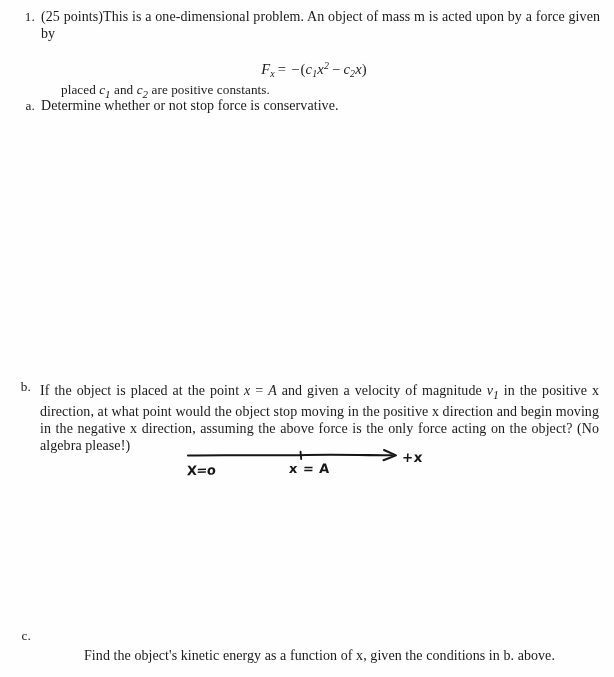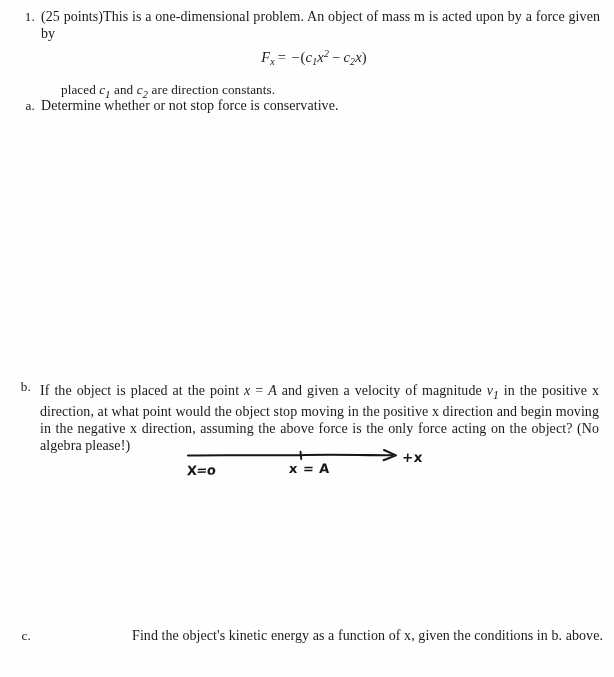--- a/index.html
+++ b/index.html
@@ -85,21 +85,21 @@
   #part-b .item-marker { width: 18px; margin-right: 5px; }
   #part-b .item-body { width: 565px; }
 
   
   #part-c {
     left: 13px;
     top: 628px;
     width: 590px;
   }
   #part-c .item-marker { width: 18px; margin-right: 5px; }
-  #part-c .item-body { text-align: right; }
+  #part-c .item-body { text-align: center; margin-top: 20px; }
 
   
   .math {
     font-family: "Liberation Serif", "DejaVu Serif", serif;
     font-style: italic;
   }
   .math .op,
   .math .paren {
     font-style: normal;
   }
@@ -112,21 +112,21 @@
   .math sup {
     font-size: 0.68em;
     font-style: italic;
     vertical-align: 0.52em;
     line-height: 0;
   }
 
   #display-equation {
     position: absolute;
     left: 0;
-    top: 49px;
+    top: 61px;
     width: 614px;
     text-align: center;
     font-size: 14.6px;
     letter-spacing: 0.01em;
   }
   #display-equation .eq-inner {
     display: inline-block;
     transform: translateX(7px);
   }
   #display-equation .op {
@@ -192,21 +192,21 @@
     <div class="item-body">(25 points)This is a one-dimensional problem.  An object of mass m is acted upon by a force given by</div>
   </div>
 
   <div id="display-equation">
     <span class="eq-inner math">
       <span>F</span><sub>x</sub><span class="op">=</span><span class="op minus-lead">−</span><span class="paren">(</span><span>c</span><sub>1</sub><span>x</span><sup>2</sup><span class="op">−</span><span>c</span><sub>2</sub><span>x</span><span class="paren">)</span>
     </span>
   </div>
 
   <div id="where-clause">
-    <span>placed </span><span class="inline-math">c</span><sub class="inline-math">1</sub><span> and </span><span class="inline-math">c</span><sub class="inline-math">2</sub><span> are direction constants.</span>
+    <span>placed </span><span class="inline-math">c</span><sub class="inline-math">1</sub><span> and </span><span class="inline-math">c</span><sub class="inline-math">2</sub><span> are positive constants.</span>
   </div>
 
   <div class="item" id="part-a">
     <div class="item-marker">a.</div>
     <div class="item-body">Determine whether or not stop force is conservative.</div>
   </div>
 
   <div class="item" id="part-b">
     <div class="item-marker">b.</div>
     <div class="item-body">

